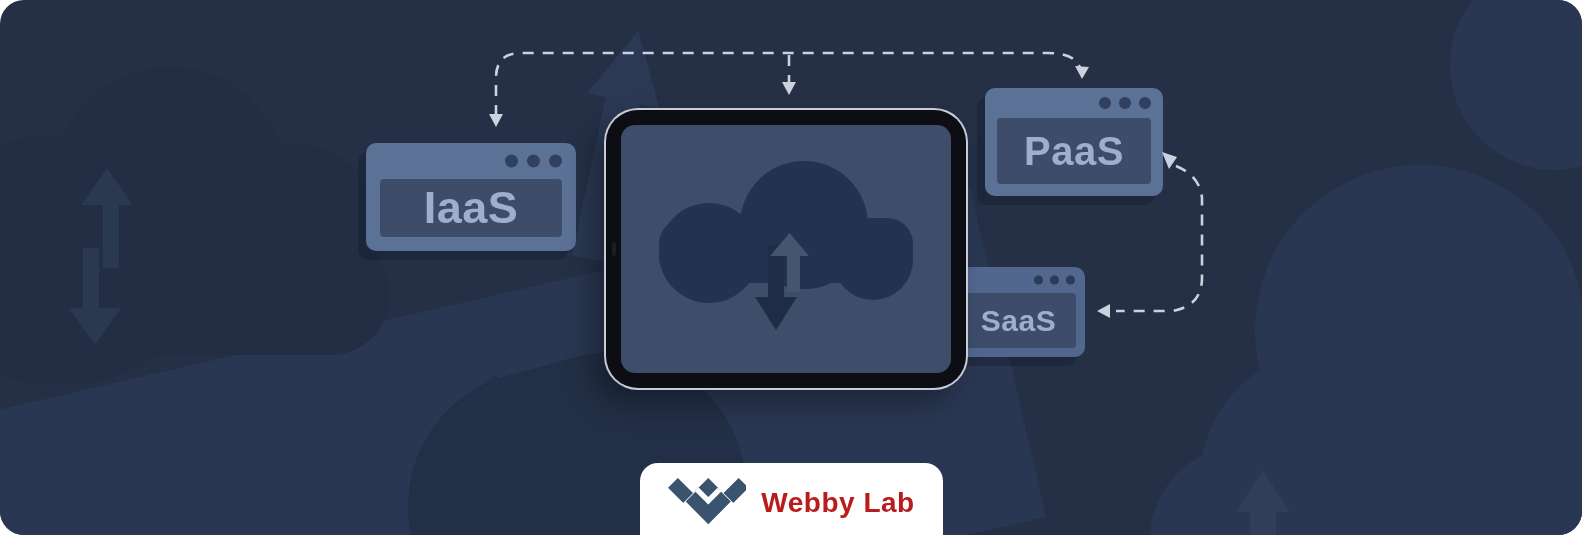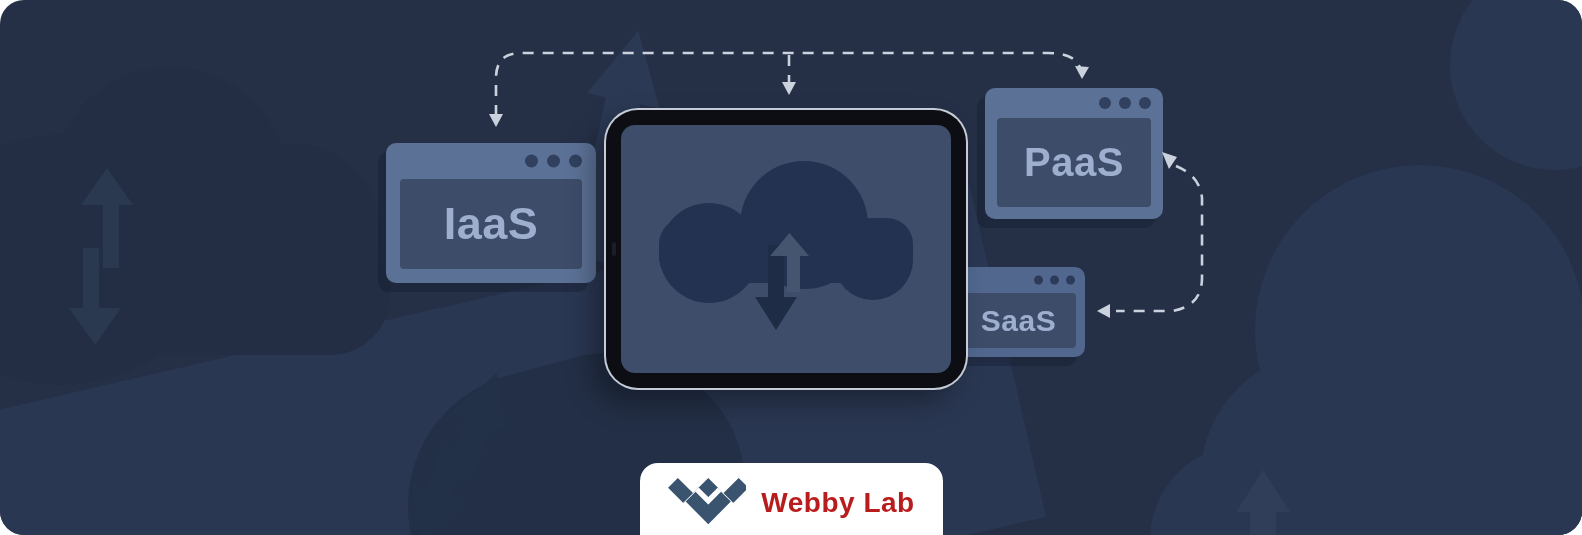--- a/index.html
+++ b/index.html
@@ -15,27 +15,27 @@
   .ahead{fill:#CBD2DD;}
   
   .window{position:absolute;border-radius:10px;background:#5C7196;
           box-shadow:-8px 9px 0 rgba(16,24,40,0.33);}
   .win-head{position:relative;width:100%;}
   .win-dots{position:absolute;top:50%;transform:translateY(-50%);display:flex;}
   .win-dot{border-radius:50%;background:#30405E;}
   .win-body{position:absolute;background:#3D4C69;border-radius:4px;
             display:flex;align-items:center;justify-content:center;}
   .win-label{color:#9DAECE;font-weight:bold;letter-spacing:0.5px;}
-  .window.iaas{left:386px;top:143px;width:210px;height:140px;z-index:2;}
+  .window.iaas{left:366px;top:143px;width:210px;height:108px;z-index:2;}
   .iaas .win-head{height:36px;}
   .iaas .win-dots{right:14px;gap:9px;}
   .iaas .win-dot{width:13px;height:13px;}
   .iaas .win-body{left:14px;right:14px;top:36px;bottom:14px;}
   .iaas .win-label{font-size:45px;}
-  .window.paas{left:985px;top:88px;width:178px;height:131px;z-index:2;}
+  .window.paas{left:985px;top:88px;width:178px;height:108px;z-index:2;}
   .paas .win-head{height:30px;}
   .paas .win-dots{right:12px;gap:8px;}
   .paas .win-dot{width:12px;height:12px;}
   .paas .win-body{left:12px;right:12px;top:30px;bottom:12px;}
   .paas .win-label{font-size:40px;}
   .window.saas{left:952px;top:267px;width:133px;height:90px;z-index:4;background:#51678D;}
   .saas .win-head{height:26px;}
   .saas .win-dots{right:10px;gap:7px;}
   .saas .win-dot{width:9px;height:9px;background:#2C3B59;}
   .saas .win-body{left:9px;right:9px;top:26px;bottom:9px;}

